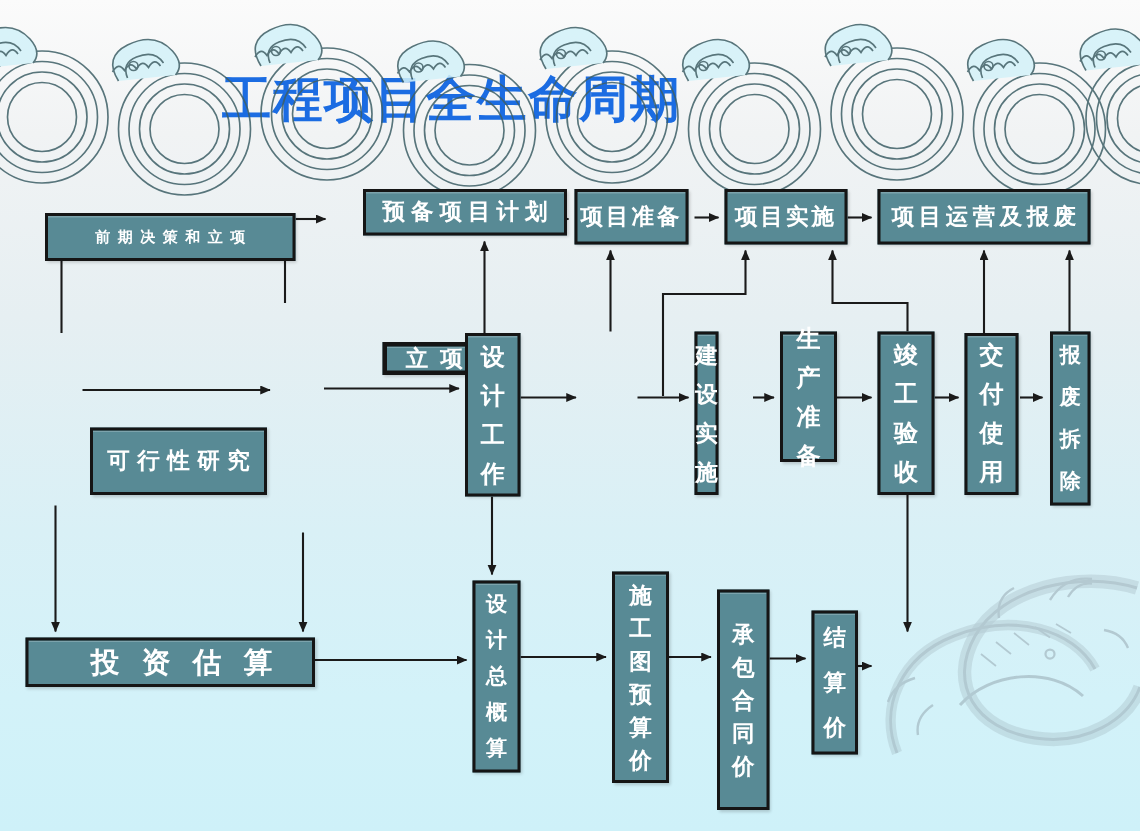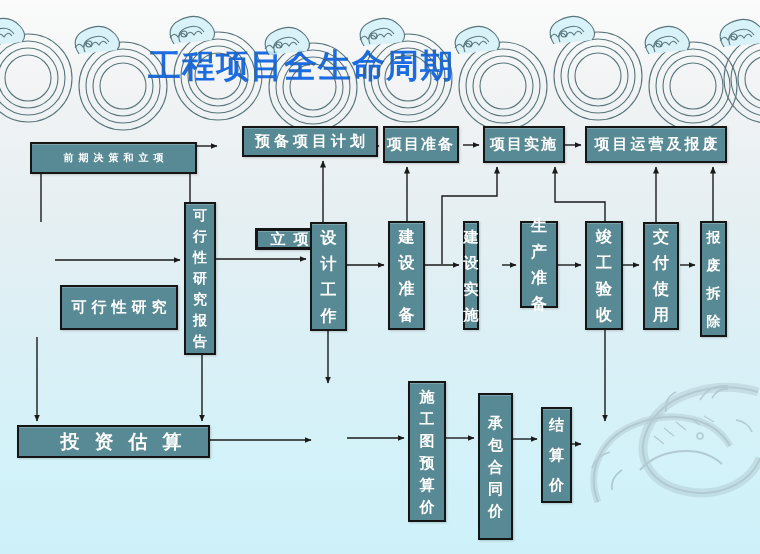--- a/index.html
+++ b/index.html
@@ -126,51 +126,48 @@
   <div class="box" style="left:483px;top:126px;width:82px;height:37px;font-size:15px;letter-spacing:2px;">
       <span class="t">项目实施</span>
     </div>
   <div class="box" style="left:585px;top:126px;width:142px;height:37px;font-size:15px;letter-spacing:3px;padding-left:3px;">
       <span class="t">项目运营及报废</span>
     </div>
 
   <div class="box" style="left:60px;top:285px;width:118px;height:45px;font-size:15px;letter-spacing:5px;padding-left:5px;">
       <span class="t">可行性研究</span>
     </div>
-  <div class="box v" style="left:184px;top:202px;width:32px;height:153px;font-size:14px;line-height:21px;">
-      <span class="vt">可行性研究报告</span>
-    </div>
   <div class="box" style="left:234px;top:228px;width:69px;height:22px;font-size:15px;letter-spacing:8px;padding-left:8px;border-width:3px;margin-left:21px;">
       <span class="t">立项</span>
     </div>
   <div class="box v" style="left:310px;top:222px;width:37px;height:109px;font-size:16px;line-height:26px;">
       <span class="vt">设计工作</span>
-    </div>
-  <div class="box v" style="left:388px;top:221px;width:37px;height:109px;font-size:16px;line-height:26px;">
-      <span class="vt">建设准备</span>
     </div>
   <div class="box v" style="left:463px;top:221px;width:16px;height:109px;font-size:15px;line-height:26px;">
       <span class="vt">建设实施</span>
     </div>
   <div class="box v" style="left:520px;top:221px;width:38px;height:87px;font-size:16px;line-height:26px;">
       <span class="vt">生产准备</span>
     </div>
   <div class="box v" style="left:585px;top:221px;width:38px;height:109px;font-size:16px;line-height:26px;">
       <span class="vt">竣工验收</span>
     </div>
   <div class="box v" style="left:643px;top:222px;width:36px;height:108px;font-size:16px;line-height:26px;">
       <span class="vt">交付使用</span>
     </div>
   <div class="box v" style="left:700px;top:221px;width:27px;height:116px;font-size:14px;line-height:28px;">
       <span class="vt">报废拆除</span>
     </div>
 
   <div class="box" style="left:17px;top:425px;width:193px;height:33px;font-size:19px;letter-spacing:15px;padding-left:30px;">
       <span class="t">投资估算</span>
     </div>
+  <div class="box v" style="left:315px;top:387px;width:32px;height:128px;font-size:14px;line-height:24px;">
+      <span class="vt">设计总概算</span>
+    </div>
   <div class="box v" style="left:408px;top:381px;width:38px;height:141px;font-size:15px;line-height:22px;">
       <span class="vt">施工图预算价</span>
     </div>
   <div class="box v" style="left:478px;top:393px;width:35px;height:147px;font-size:15px;line-height:22px;">
       <span class="vt">承包合同价</span>
     </div>
   <div class="box v" style="left:541px;top:407px;width:31px;height:96px;font-size:15px;line-height:30px;">
       <span class="vt">结算价</span>
     </div>
 

